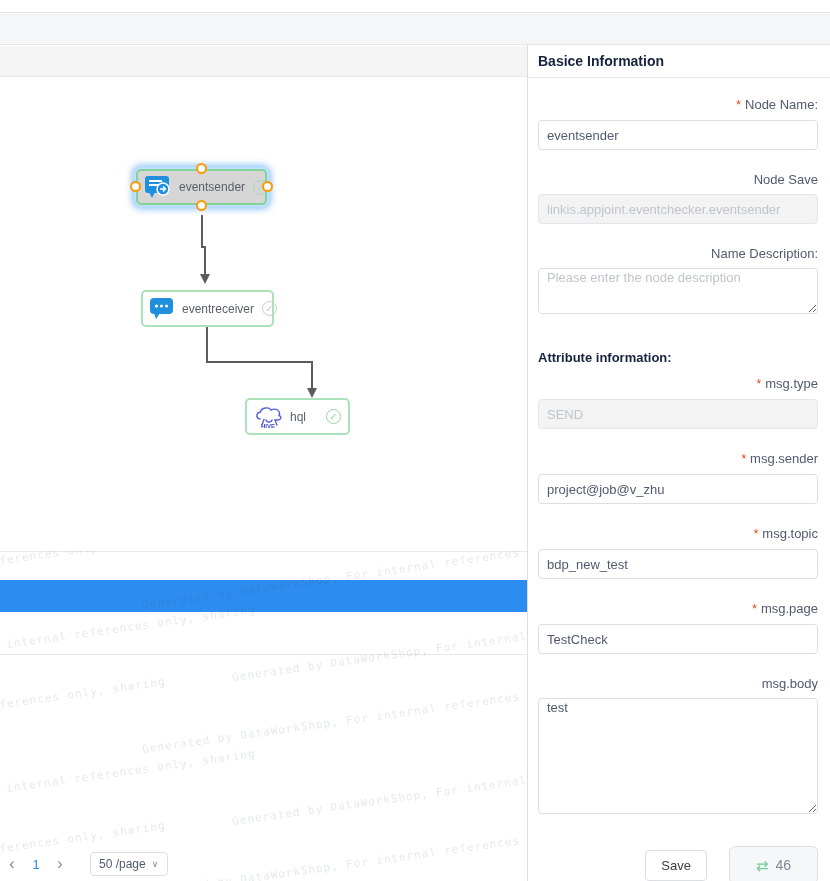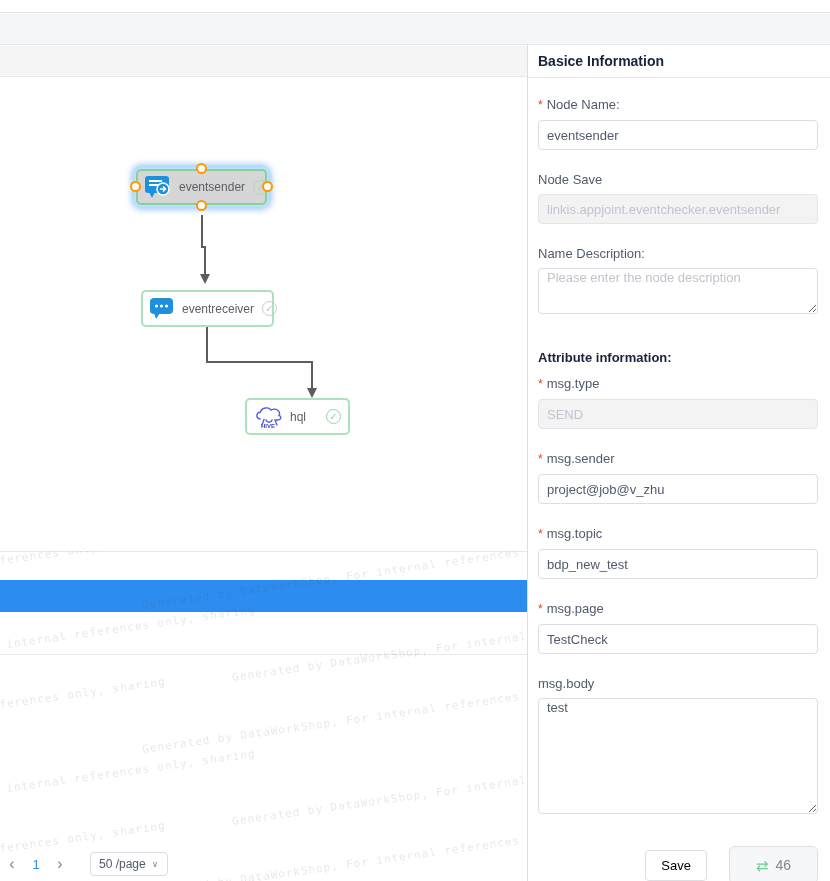--- a/index.html
+++ b/index.html
@@ -57,38 +57,38 @@
                       border:1px solid #dcdee2; border-radius:4px; display:flex; align-items:center; gap:6px;
                       font-size:12px; color:#515a6e; cursor:pointer; }
   .page-size-caret { font-size:9px; color:#808695; }
 
   
   .right-panel { position:absolute; left:527px; top:45px; width:303px; height:836px; background:#fff;
                  border-left:1px solid #dcdee2; z-index:7; }
   .rp-header { height:33px; line-height:32px; padding-left:10px; border-bottom:1px solid #e6e8ec;
                font-size:14px; font-weight:bold; color:#17233d; }
   .rp-content { padding:0 12px 0 10px; }
-  .fld-label { margin-top:22px; font-size:13px; color:#515a6e; line-height:15px; }
+  .fld-label { margin-top:22px; font-size:13px; color:#515a6e; line-height:15px;text-align:right; }
   .fld-label.first { margin-top:19px; }
   .fld-label.tight { margin-top:10px; }
   .req { color:#ed4014; margin-right:4px; font-size:12px; }
   .attr-header { margin-top:32px; font-size:13px; font-weight:bold; color:#17233d; line-height:16px; }
 
   .txt-input { margin-top:7px; width:100%; height:30px; padding:0 8px; border:1px solid #dcdee2; border-radius:4px;
                font-family:"Liberation Sans", sans-serif; font-size:13px; color:#515a6e; background:#fff; outline:none; }
   .txt-input:disabled { background:#f3f3f4; color:#c0c4cc; border-color:#e3e5e8; }
   .txt-area { margin-top:7px; width:100%; padding:1px 8px; border:1px solid #dcdee2; border-radius:4px;
               font-family:"Liberation Sans", sans-serif; font-size:13px; color:#515a6e; resize:both; outline:none; }
   .txt-area::placeholder, .txt-input::placeholder { color:#c0c4cc; }
   .ta-desc { height:46px; }
   .ta-body { height:116px; }
 
   .btn-row { margin-top:28px; display:flex; justify-content:flex-end; align-items:center; gap:22px; }
   .save-btn { height:31px; padding:0 15px; background:#fff; border:1px solid #dcdee2; border-radius:4px;
-              font-family:"Liberation Sans", sans-serif; font-size:13px; color:#000000; cursor:pointer; }
+              font-family:"Liberation Sans", sans-serif; font-size:13px; color:#404040; cursor:pointer; }
   .history-btn { height:38px; width:89px; background:#f6f7f9; border:1px solid #dcdee2; border-radius:6px;
                  display:flex; align-items:center; justify-content:center; gap:7px;
                  font-family:"Liberation Sans", sans-serif; font-size:14px; color:#808695; cursor:pointer; }
   .swap-glyph { color:#6fce92; font-size:15px; line-height:1; }
 </style>
 </head>
 <body>
 
 <div class="stage">
 

